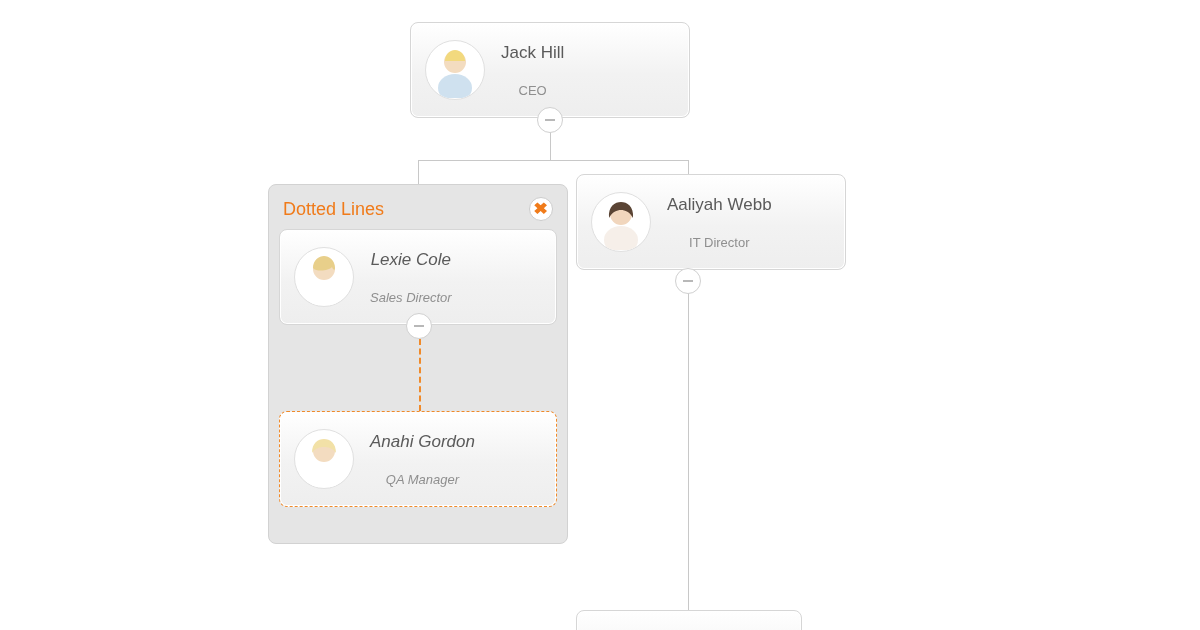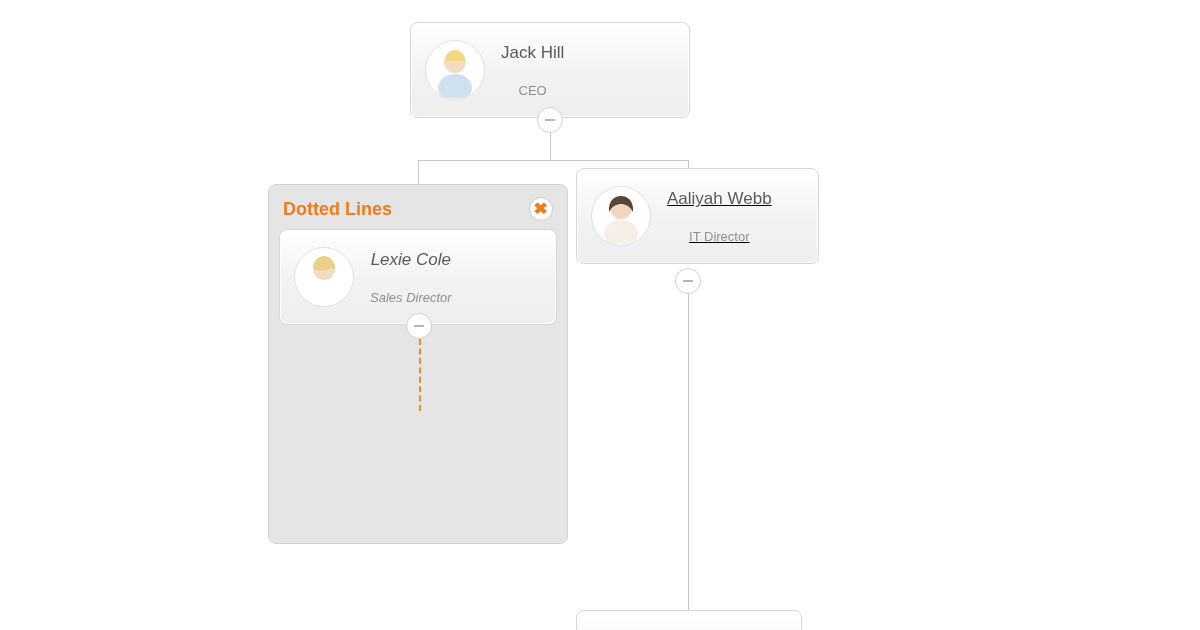--- a/index.html
+++ b/index.html
@@ -72,21 +72,21 @@
     border-radius: 8px;
     background: #e5e5e5;
     padding: 12px 10px;
   }
   .panel-header {
     display: flex;
     align-items: center;
     justify-content: space-between;
     padding: 0 4px 8px 4px;
   }
-  .panel-title { color: #f07b1a; font-size: 18px; font-weight: bold; }
+  .panel-title { color: #f07b1a; font-size: 18px; }
   .close-btn {
     width: 24px; height: 24px;
     border-radius: 50%;
     border: 1px solid #ccc;
     background: #fff;
     display: flex; align-items: center; justify-content: center;
     cursor: pointer;
   }
   .close-btn span {
     color: #f07b1a;
@@ -147,24 +147,38 @@
             </svg>
         </div>
         <div class="info">
           <div class="name">Lexie Cole</div>
           <div class="title">Sales Director</div>
         </div>
       </div>
       <div class="toggle" style="left:127px; top:84px; position:absolute;"></div>
 
       <div class="line-dotted-v" style="left:140px; top:110px; height:72px; position:absolute;"></div>
+      <div class="node dashed" style="margin-top:86px;">
+        <div class="avatar">
+          <svg viewBox="0 0 56 56">
+              <circle cx="28" cy="28" r="28" fill="#fff"></circle>
+              <circle cx="28" cy="20" r="11" fill="#f3dcc0"></circle>
+              <path d="M16 22c0-10 6-14 12-14s12 4 12 14c-3-5-8-6-12-6s-9 1-12 6z" fill="#f2e1a7"></path>
+              <ellipse cx="28" cy="46" rx="17" ry="14" fill="#fff"></ellipse>
+            </svg>
+        </div>
+        <div class="info">
+          <div class="name">Anahi Gordon</div>
+          <div class="title">QA Manager</div>
+        </div>
+      </div>
     </div>
   </div>
 
-  <div class="node" style="left:576px; top:168px; width:243px;text-decoration:underline;">
+  <div class="node" style="left:576px; top:174px; width:270px;">
     <div class="avatar">
       <svg viewBox="0 0 56 56">
           <circle cx="28" cy="28" r="28" fill="#fff"></circle>
           <circle cx="28" cy="20" r="11" fill="#f1d6bd"></circle>
           <path d="M16 24c-1-12 6-16 12-16s13 4 12 16c-3-6-8-8-12-8s-9 2-12 8z" fill="#5a4434"></path>
           <ellipse cx="28" cy="46" rx="17" ry="14" fill="#f6efe9"></ellipse>
         </svg>
     </div>
     <div class="info">
       <div class="name">Aaliyah Webb</div>

